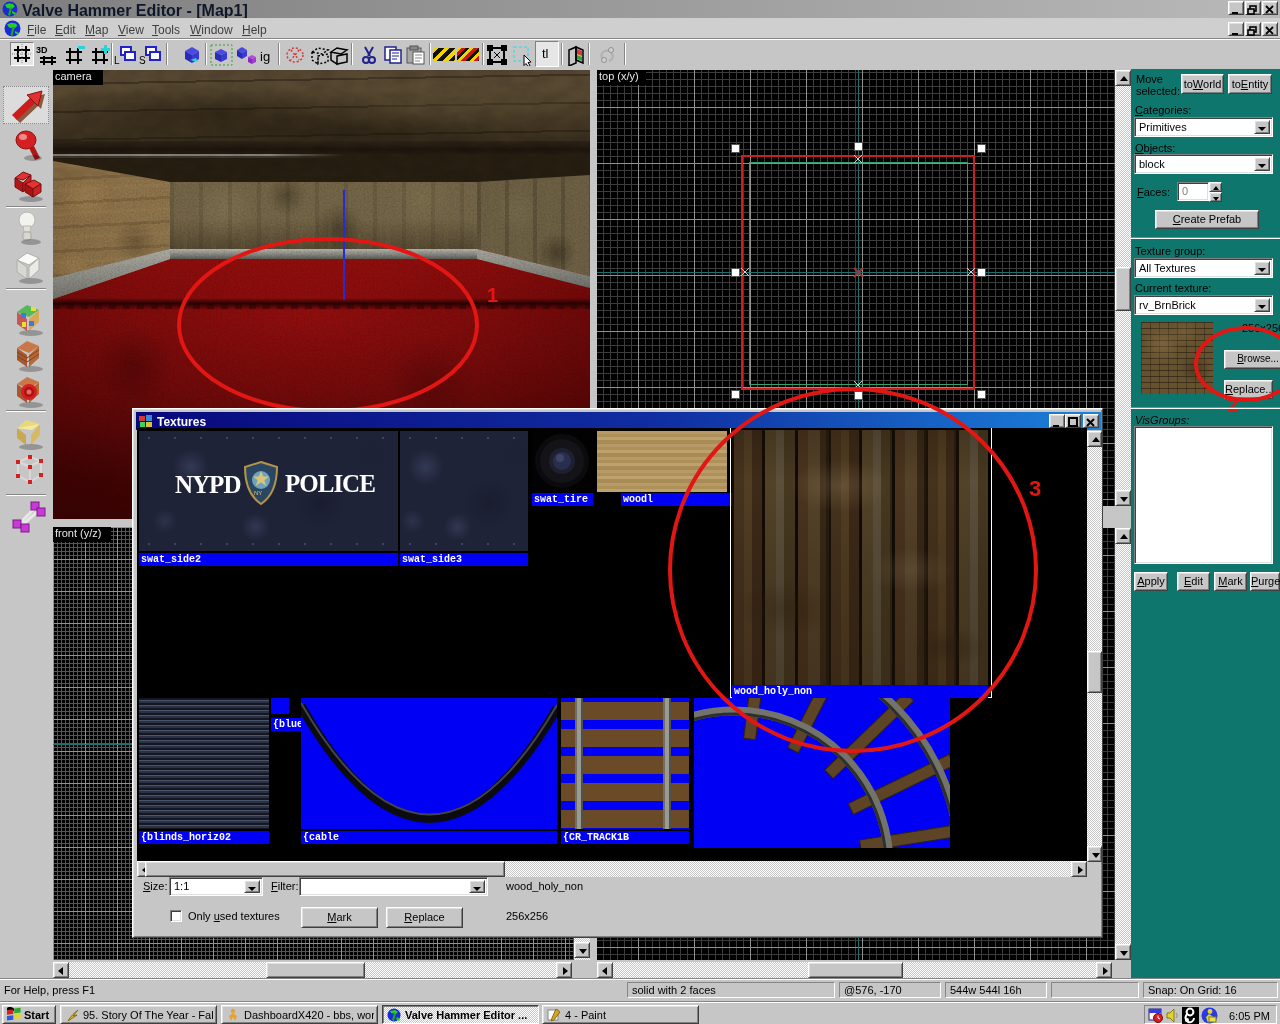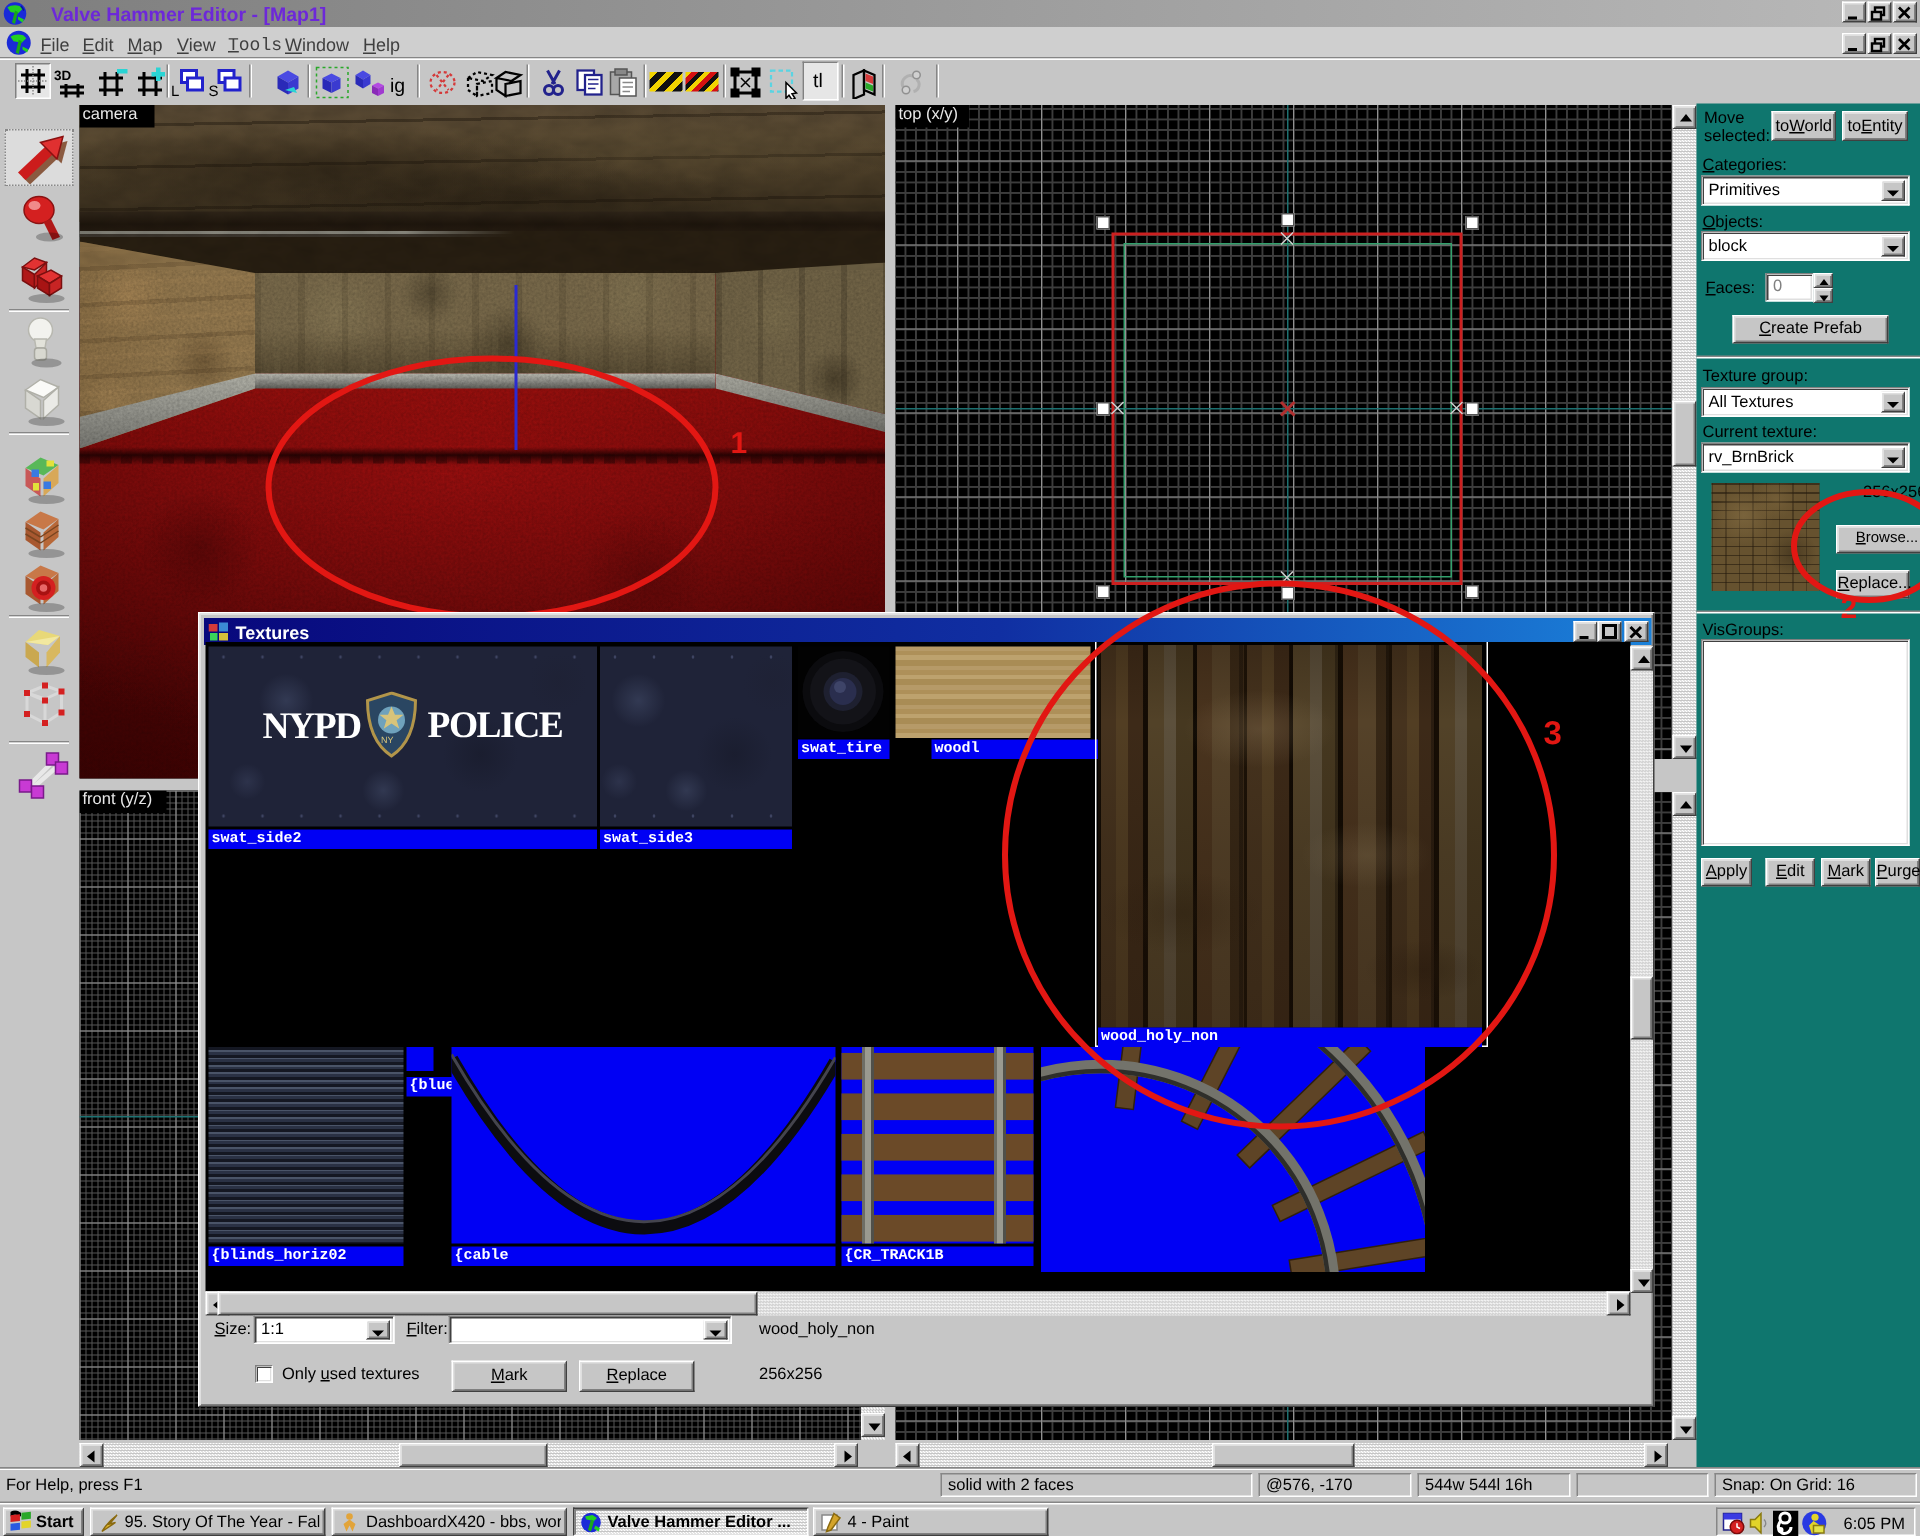--- a/index.html
+++ b/index.html
@@ -73,21 +73,21 @@
 <div class="abs" style="left:0;top:0;width:1280px;height:18px;background:linear-gradient(90deg,#7e7e7e,#b9b9b9);"></div>
 <div class="abs" id="appicon" style="left:2px;top:1px;width:16px;height:16px;">
   <svg width="16" height="16">
       <circle cx="8" cy="8" r="7.5" fill="#1a2ad8"></circle>
       <path d="M3 4c2-1.5 5-2 8-1l2 2-3 3-5-1z" fill="#22d022"></path>
       <path d="M8 6l2 1-2 8-2-1z" fill="#18a818"></path>
       <path d="M10 10l4 2-1 2-3-2z" fill="#22d022"></path>
       <path d="M12 3l2 3" stroke="#0a1a98" stroke-width="1"></path>
     </svg>
 </div>
-<div class="abs" style="left:34px;top:2px;font-size:13px;font-weight:bold;color:#6d28d9;">Valve Hammer Editor - [Map1]</div>
+<div class="abs" style="left:22px;top:2px;font-size:16px;font-weight:bold;color:#0f172a;">Valve Hammer Editor - [Map1]</div>
 
 <div class="abs btn tb" style="left:1228px;top:1px;width:16px;height:14px;"><svg width="14" height="12">
       <rect x="3" y="8" width="6" height="2" fill="#000"></rect>
     </svg></div>
 <div class="abs btn tb" style="left:1245px;top:1px;width:16px;height:14px;"><svg width="14" height="12">
       <rect x="4" y="2" width="6" height="5" fill="none" stroke="#000" stroke-width="1.6"></rect>
       <rect x="2" y="5" width="6" height="5" fill="#c6c6c6" stroke="#000" stroke-width="1.6"></rect>
     </svg></div>
 <div class="abs btn tb" style="left:1262px;top:1px;width:16px;height:14px;"><svg width="14" height="12">
       <path d="M3 2l7 7M10 2l-7 7" stroke="#000" stroke-width="1.8"></path>
@@ -100,21 +100,21 @@
       <path d="M3 4.5c2-1.5 5.5-2 8.5-1l2 2-3 3-5.5-1z" fill="#22d022"></path>
       <path d="M8.5 6.5l2 1-2 8.5-2-1z" fill="#18a818"></path>
       <path d="M11 11l4 2-1 2-3-2z" fill="#22d022"></path>
     </svg>
 </div>
 <div class="abs" style="left:0;top:23px;width:1280px;height:14px;font-size:12px;color:#3f3f3f;">
   <span style="position:absolute;left:27px;"><u>F</u>ile</span>
   <span style="position:absolute;left:55px;"><u>E</u>dit</span>
   <span style="position:absolute;left:85px;"><u>M</u>ap</span>
   <span style="position:absolute;left:118px;"><u>V</u>iew</span>
-  <span style="position:absolute;left:152px;font-family:Liberation Mono, monospace;"><u>T</u>ools</span>
+  <span style="position:absolute;left:152px;"><u>T</u>ools</span>
   <span style="position:absolute;left:190px;"><u>W</u>indow</span>
   <span style="position:absolute;left:242px;"><u>H</u>elp</span>
 </div>
 <div class="abs btn tb" style="left:1228px;top:22px;width:16px;height:14px;"><svg width="14" height="12">
       <rect x="3" y="8" width="6" height="2" fill="#000"></rect>
     </svg></div>
 <div class="abs btn tb" style="left:1245px;top:22px;width:16px;height:14px;"><svg width="14" height="12">
       <rect x="4" y="2" width="6" height="5" fill="none" stroke="#000" stroke-width="1.6"></rect>
       <rect x="2" y="5" width="6" height="5" fill="#c6c6c6" stroke="#000" stroke-width="1.6"></rect>
     </svg></div>
@@ -616,21 +616,21 @@
     </div>
   <div class="abs brick" style="left:10px;top:253px;width:72px;height:72px;"></div>
   <div class="abs lbl" style="left:111px;top:253px;">256x256</div>
   <div class="abs btn" style="left:93px;top:281px;width:68px;height:19px;font-size:10px;padding-top:2px;"><u>B</u>rowse...</div>
   <div class="abs btn" style="left:93px;top:311px;width:49px;height:19px;font-size:11px;padding-top:2px;"><u>R</u>eplace...</div>
   <svg class="abs" style="left:60px;top:255px;" width="89" height="115">
     <ellipse cx="55" cy="40" rx="50" ry="36" fill="none" stroke="#e21713" stroke-width="4"></ellipse>
     <text x="36" y="88" fill="#e21713" font-size="20" font-weight="bold" font-family="Liberation Sans">2</text>
   </svg>
   <div class="abs" style="left:0;top:338px;width:149px;height:2px;border-top:1px solid #868686;border-bottom:1px solid #fff;"></div>
-  <div class="abs lbl" style="left:4px;top:345px;">VisGroups:</div>
+  <div class="abs lbl" style="left:4px;top:345px;font-style:italic;">VisGroups:</div>
   <div class="abs field" style="left:3px;top:357px;width:139px;height:138px;"></div>
   <div class="abs btn" style="left:3px;top:503px;width:34px;height:19px;font-size:11px;padding-top:2px;"><u>A</u>pply</div>
   <div class="abs btn" style="left:46px;top:503px;width:33px;height:19px;font-size:11px;padding-top:2px;"><u>E</u>dit</div>
   <div class="abs btn" style="left:83px;top:503px;width:33px;height:19px;font-size:11px;padding-top:2px;"><u>M</u>ark</div>
   <div class="abs btn" style="left:119px;top:503px;width:30px;height:19px;font-size:11px;padding-top:2px;padding-left:0;"><u>P</u>urge</div>
 </div>
 
 <div class="abs raised2" id="dialog" style="left:132px;top:408px;width:971px;height:530px;background:#c6c6c6;">
 
   <div class="abs" style="left:3px;top:3px;width:965px;height:18px;background:linear-gradient(90deg,#08087c 0%,#102fa2 55%,#1b82da 100%);"></div>

